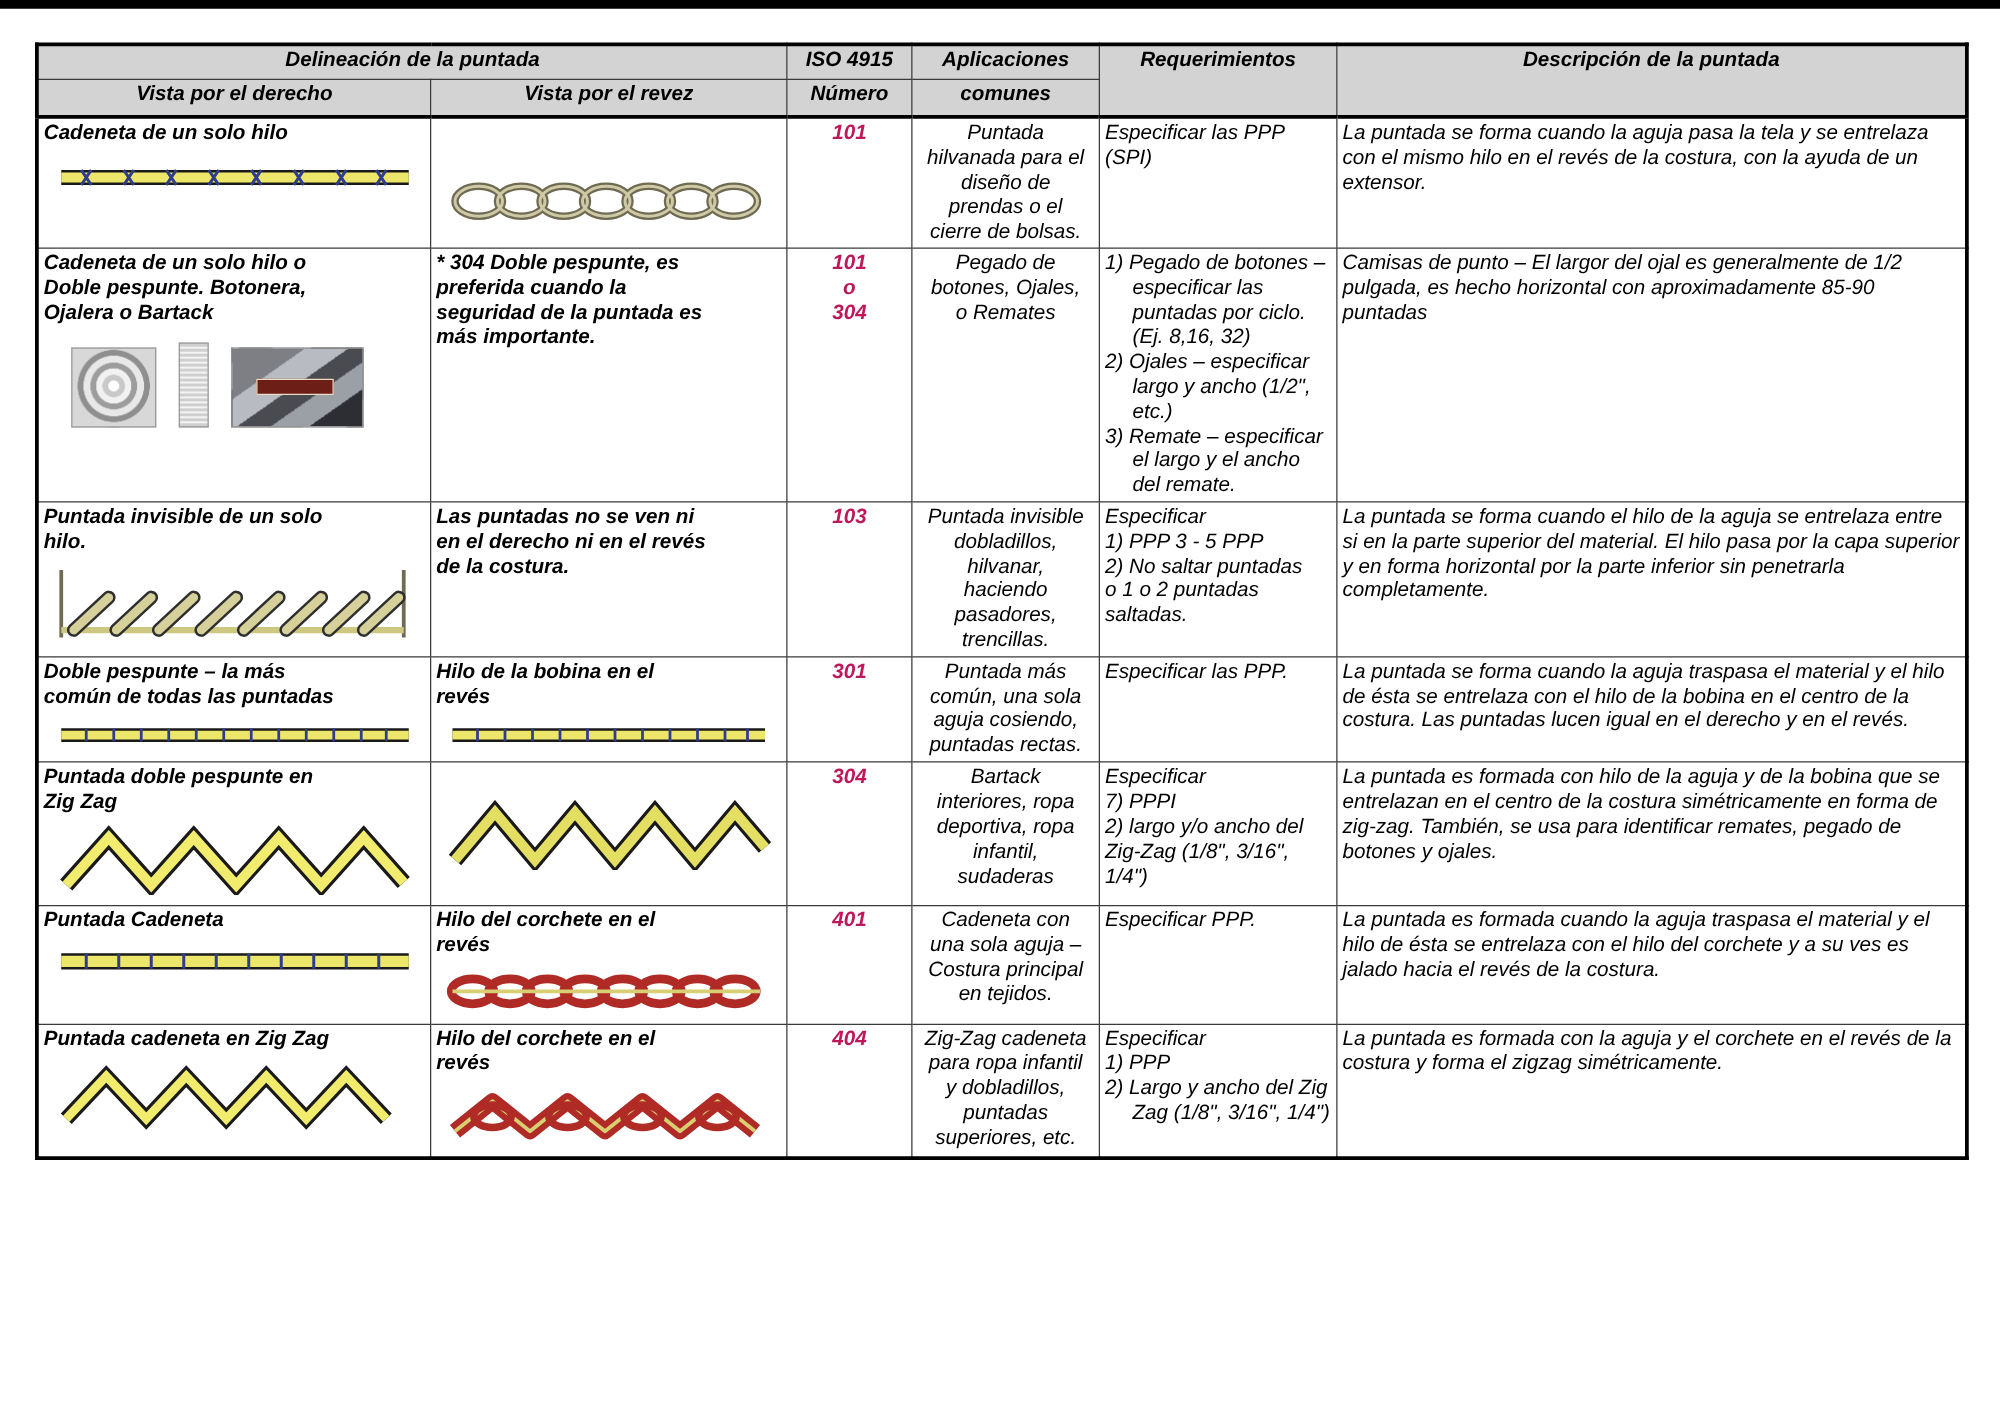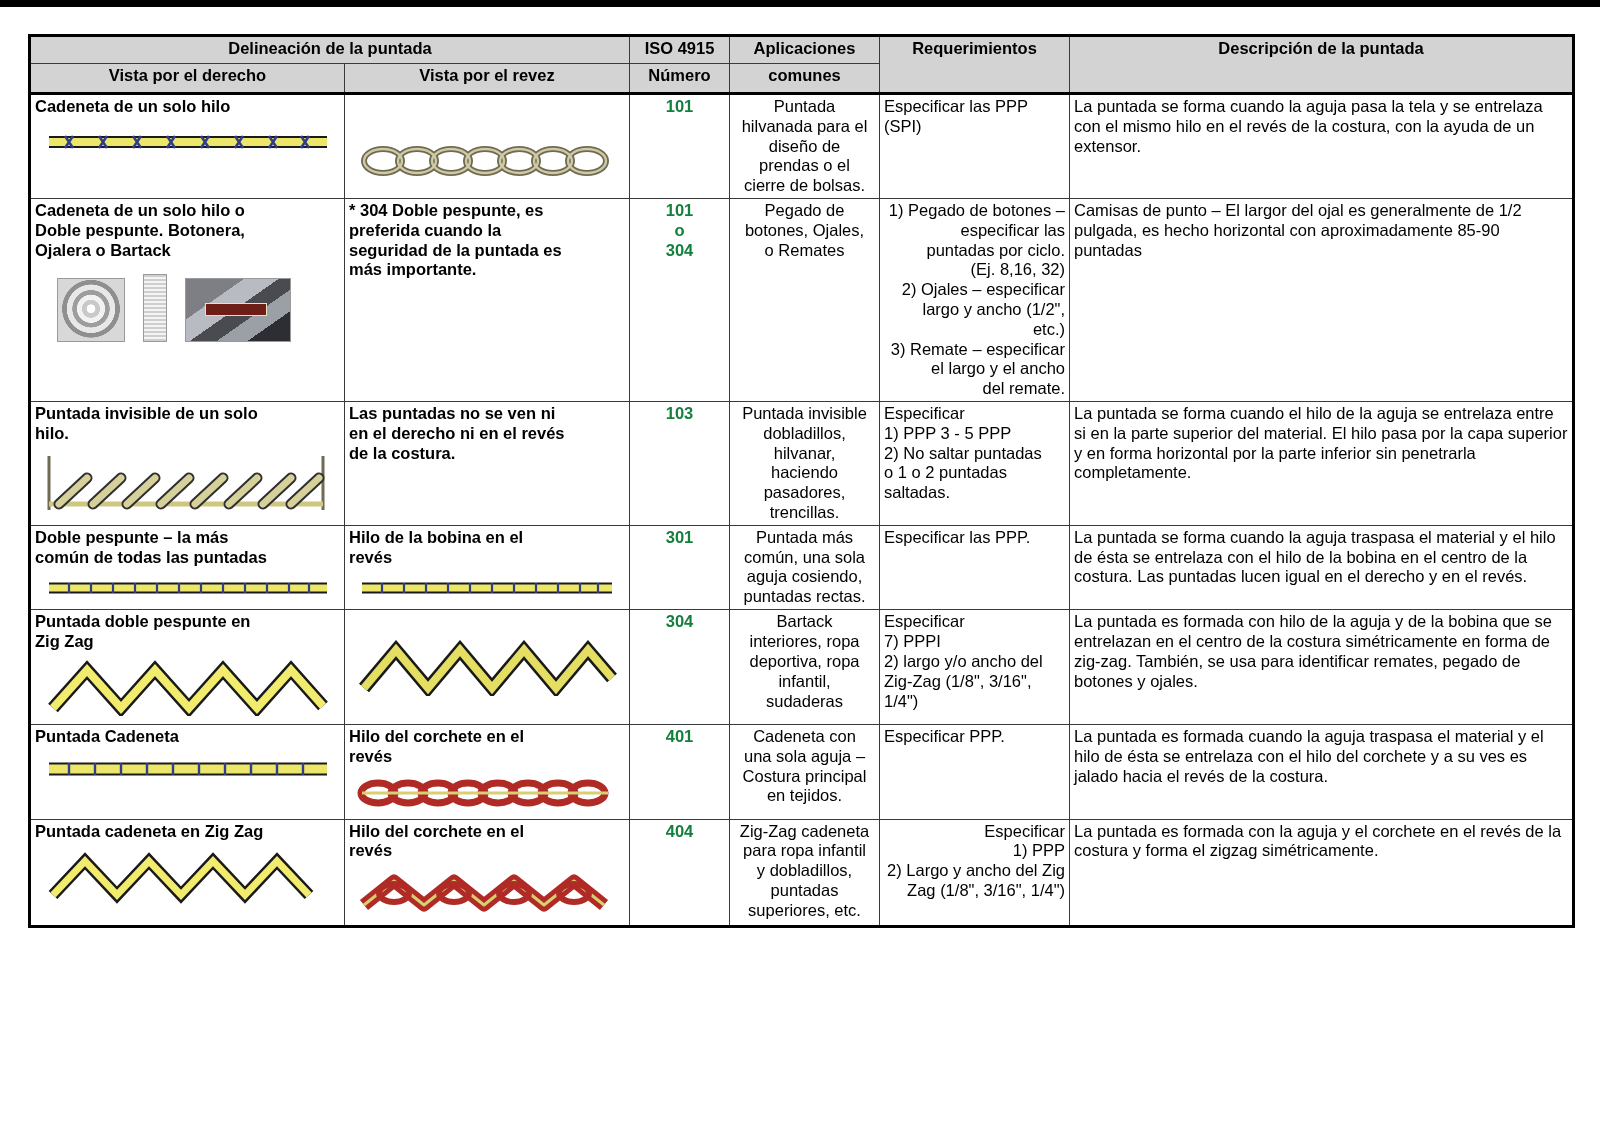--- a/index.html
+++ b/index.html
@@ -13,20 +13,21 @@
     font-family: "Liberation Sans", sans-serif;
     color: #000000;
     overflow: hidden;
   }
 
   #page {
     position: relative;
     width: 1362px;
     height: 1129px;
     box-sizing: border-box;
+    font-style: italic;
   }
 
   
   .top-rule {
     position: absolute;
     left: 0;
     top: 0;
     width: 1600px;
     height: 7px;
     background: #000000;
@@ -80,21 +81,21 @@
   td.view-cell {
     text-align: left;
     font-weight: bold;
     font-size: 18px;
     line-height: 1.22;
     padding-top: 5px;
   }
   td.iso-cell {
     text-align: center;
     font-weight: bold;
-    color: #15803d;
+    color: #be185d;
     font-size: 20px;
     line-height: 1.25;
     padding-top: 6px;
   }
   td.apps-cell {
     text-align: center;
     font-size: 16.5px;
     line-height: 1.22;
     padding-top: 4px;
   }
@@ -112,21 +113,20 @@
     padding-left: 6px;
   }
 
   .label-line { display: block; }
 
   
   ul.req-list {
     list-style: none;
     margin: 0;
     padding: 0;
-    text-align: right;
   }
   ul.req-list li {
     display: block;
     padding-left: 22px;
     text-indent: -22px;
     margin: 0;
   }
   ul.req-list li.flat {
     padding-left: 0;
     text-indent: 0;

